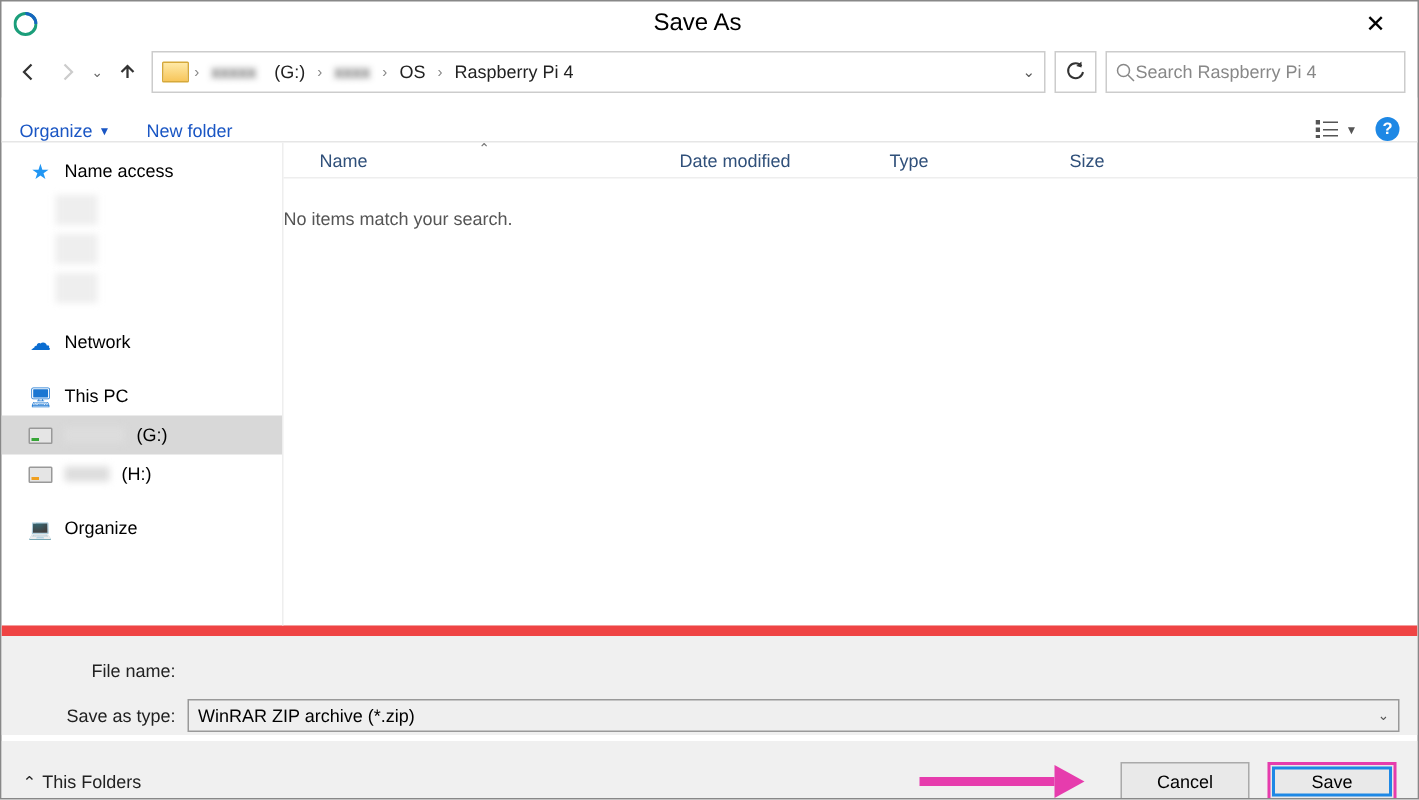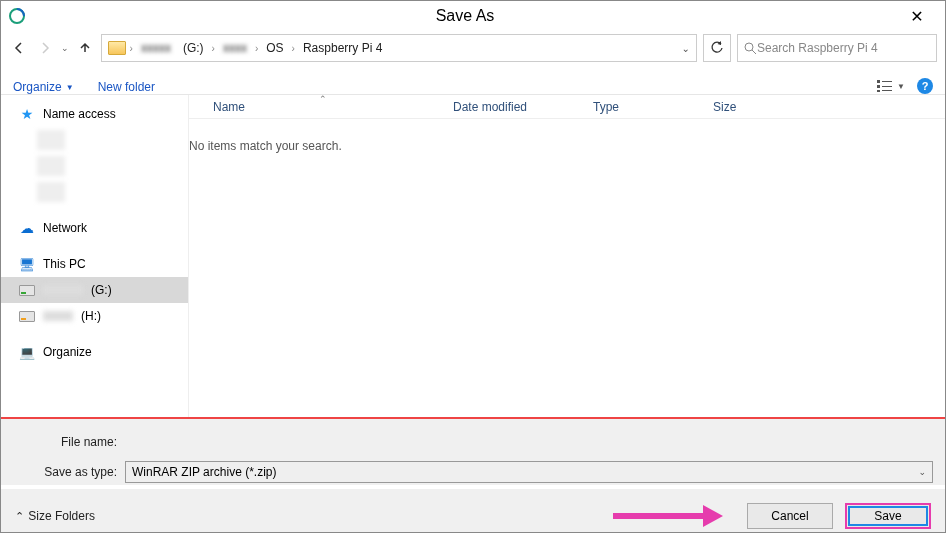--- a/index.html
+++ b/index.html
@@ -54,21 +54,21 @@
 .filespane { flex:1; display:flex; flex-direction:column; }
 .cols { height: 24px; display:flex; align-items:center; border-bottom: 1px solid #eee; color:#30507a; padding-left: 24px; position: relative; }
 .col-name { width: 240px; }
 .col-date { width: 140px; }
 .col-type { width: 120px; }
 .col-size { width: 80px; }
 .sort-ind { position:absolute; left: 130px; top: -1px; font-size: 9px; color:#777; }
 .empty { flex:1; display:flex; justify-content:flex-start; padding-top: 20px; color:#555; }
 
 
-.form { background:#f0f0f0; border-top:2px solid #ef4444; padding: 10px 12px 0 12px; }
+.form { background:#f0f0f0; border-top:7px solid #ef4444; padding: 10px 12px 0 12px; }
 .form-row { display:flex; align-items:center; height: 26px; margin-bottom: 4px; }
 .form-label { width: 112px; text-align: right; padding-right: 8px; color:#222; }
 .form-input { flex:1; height: 22px; border:1px solid #999; background:#fff; padding: 0 6px; }
 .form-select { flex:1; height:22px; border:1px solid #999; background:#efefef; padding:0 6px; display:flex; align-items:center; justify-content:space-between; }
 
 .footer { height: 54px; background:#f0f0f0; display:flex; align-items:center; padding: 0 14px; gap:12px; }
 .hidefolders { display:flex; align-items:center; gap:4px; color:#222; }
 .spacer { flex:1; }
 .arrow-annot { width:110px; height:12px; position:relative; margin-right: 12px; }
 .arrow-annot .shaft { position:absolute; left:0; top:3px; width:90px; height:6px; background:#e63cad; }
@@ -237,21 +237,21 @@
     <div class="form-select">
       <span>WinRAR ZIP archive (*.zip)</span>
       <span style="font-size:9px;color:#555">⌄</span>
     </div>
   </div>
 </div>
 
 <div class="footer">
   <div class="hidefolders">
     <span style="font-size:11px">⌃</span>
-    <span>Size Folders</span>
+    <span>This Folders</span>
   </div>
   <div class="spacer"></div>
   <div class="arrow-annot">
     <div class="shaft"></div>
       <div class="head"></div>
   </div>
   <div class="btn">
     <span>Cancel</span>
   </div>
   <div class="btn primary">

